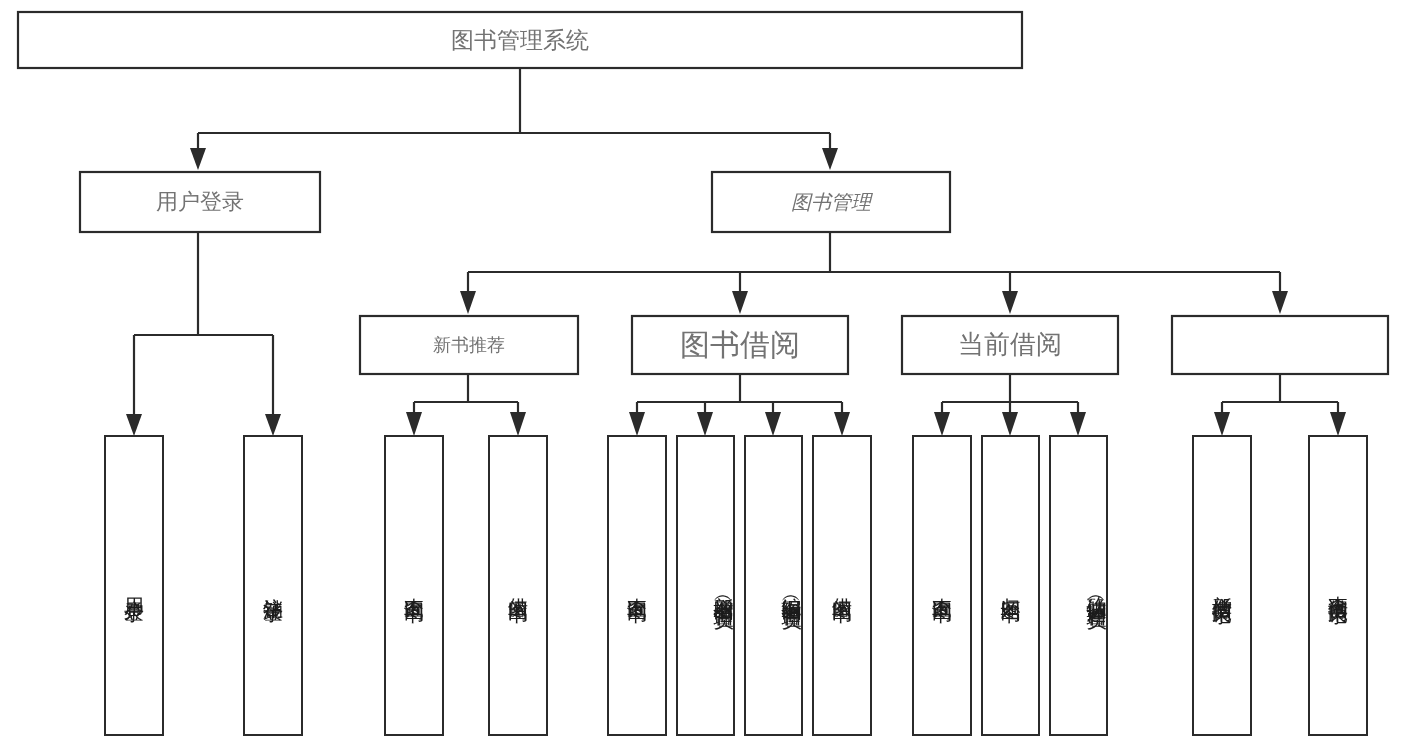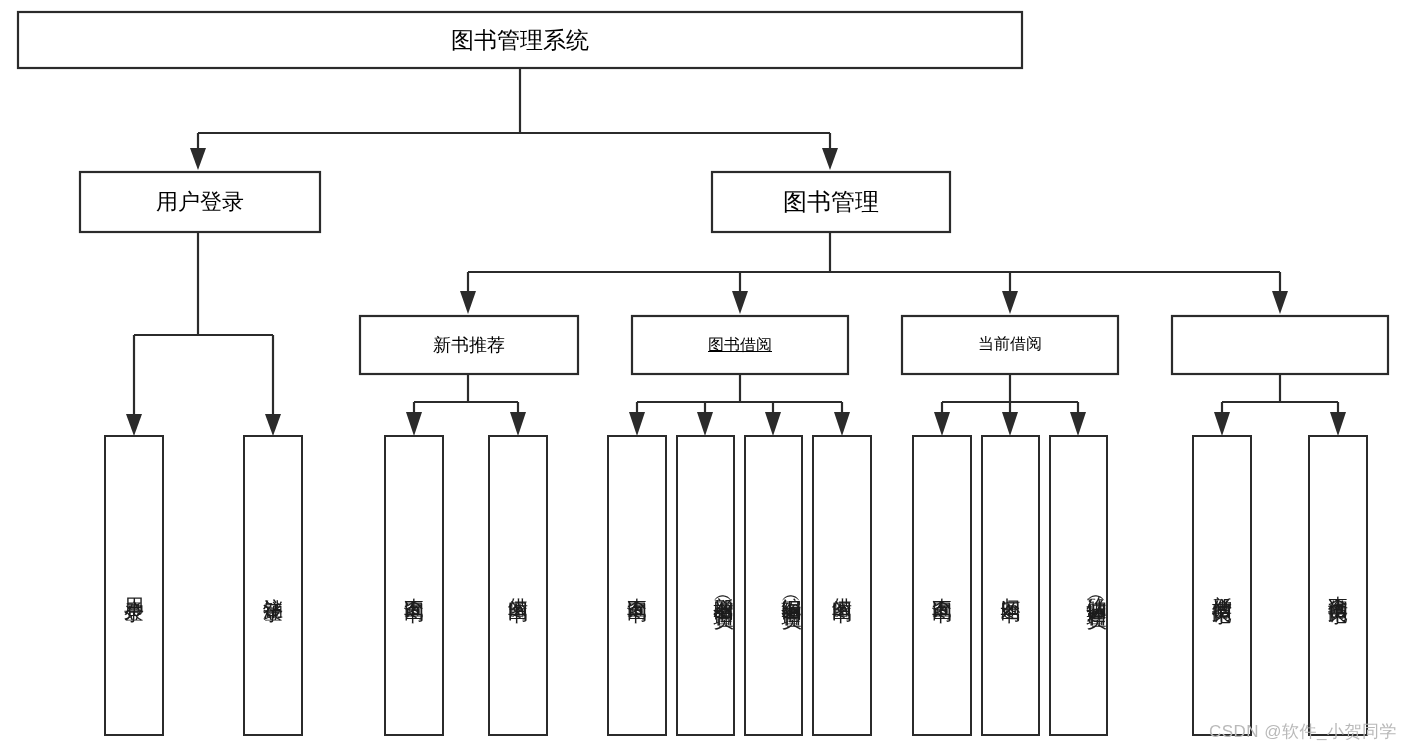--- a/index.html
+++ b/index.html
@@ -67,21 +67,21 @@
     text-align: center;
     display: flex;
     align-items: center;
     justify-content: center;
     white-space: nowrap;
     pointer-events: none;
   }
   .hlabel {
     position: absolute;
     font-family: "Liberation Sans", "DejaVu Sans", sans-serif;
-    color: #000000;
+    color: #737373;
     display: flex;
     align-items: center;
     justify-content: center;
     white-space: nowrap;
     pointer-events: none;
   }
 </style>
 </head>
 <body>
 
@@ -191,38 +191,37 @@
     <rect class="node-box thin" x="982" y="436" width="57" height="299"></rect>
     <rect class="node-box thin" x="1050" y="436" width="57" height="299"></rect>
 
     <rect class="node-box thin" x="1193" y="436" width="58" height="299"></rect>
     <rect class="node-box thin" x="1309" y="436" width="58" height="299"></rect>
   </svg>
 
   <div class="hlabel" style="left:18px; top:12px; width:1004px; height:56px; font-size:23px;">图书管理系统</div>
 
   <div class="hlabel" style="left:80px; top:172px; width:240px; height:60px; font-size:22px;">用户登录</div>
-  <div class="hlabel" style="left:712px; top:172px; width:238px; height:60px; font-size:24px;">图书管理</div>
+  <div class="hlabel" style="left:712px; top:172px; width:238px; height:60px; font-size:20px;font-style:italic;">图书管理</div>
 
   <div class="hlabel" style="left:360px; top:316px; width:218px; height:58px; font-size:18px;">新书推荐</div>
-  <div class="hlabel" style="left:632px; top:316px; width:216px; height:58px; font-size:16px;text-decoration:underline;">图书借阅</div>
-  <div class="hlabel" style="left:902px; top:316px; width:216px; height:57px; font-size:16px;">当前借阅</div>
+  <div class="hlabel" style="left:632px; top:316px; width:216px; height:58px; font-size:30px;">图书借阅</div>
+  <div class="hlabel" style="left:902px; top:316px; width:216px; height:57px; font-size:26px;">当前借阅</div>
 
   <div class="vlabel" style="left:105px; top:436px; width:58px; height:299px;">用户登录</div>
   <div class="vlabel" style="left:244px; top:436px; width:58px; height:299px;">注销登录</div>
 
   <div class="vlabel" style="left:385px; top:436px; width:58px; height:299px;">查询图书</div>
   <div class="vlabel" style="left:489px; top:436px; width:58px; height:299px;">借阅图书</div>
 
   <div class="vlabel" style="left:608px; top:436px; width:58px; height:299px;">查询图书</div>
   <div class="vlabel" style="left:677px; top:436px; width:57px; height:299px; align-items:flex-start; padding-top:8px; box-sizing:border-box;">新增图书（管理员）</div>
   <div class="vlabel" style="left:745px; top:436px; width:57px; height:299px; align-items:flex-start; padding-top:8px; box-sizing:border-box;">编辑图书（管理员）</div>
   <div class="vlabel" style="left:813px; top:436px; width:58px; height:299px;">借阅图书</div>
 
   <div class="vlabel" style="left:913px; top:436px; width:58px; height:299px;">查询图书</div>
   <div class="vlabel" style="left:982px; top:436px; width:57px; height:299px;">归还图书</div>
   <div class="vlabel" style="left:1050px; top:436px; width:57px; height:299px; align-items:flex-start; padding-top:8px; box-sizing:border-box;">确认归还（管理员）</div>
 
   <div class="vlabel" style="left:1193px; top:436px; width:58px; height:299px;">新增借阅记录</div>
   <div class="vlabel" style="left:1309px; top:436px; width:58px; height:299px;">查询借阅记录</div>
 
-  <div class="watermark">CSDN @软件_小贺同学</div>
 </div>
 
 </body></html>

